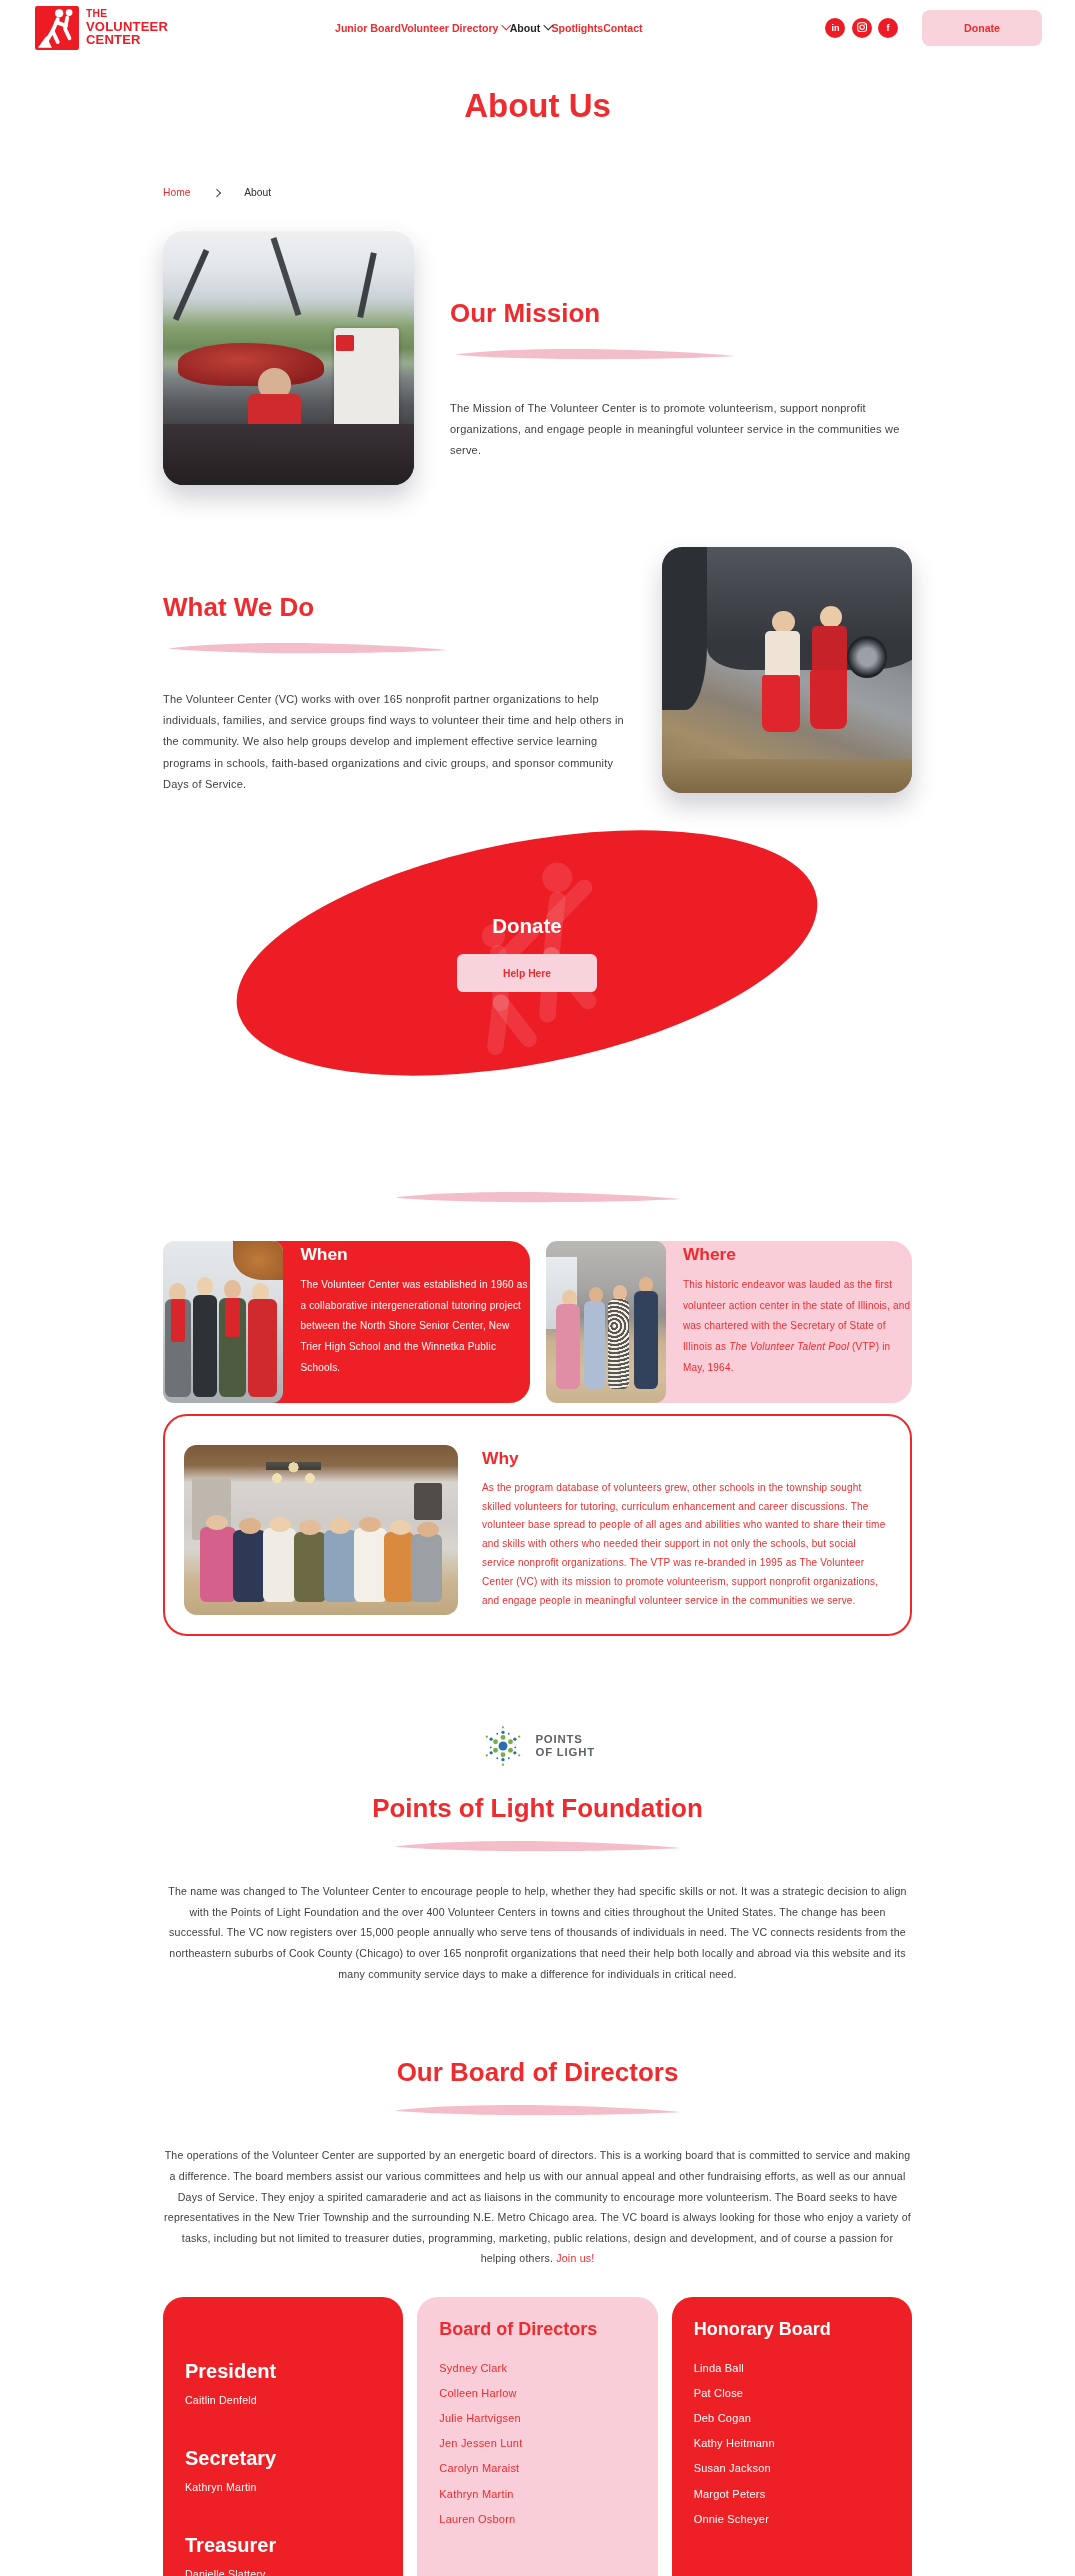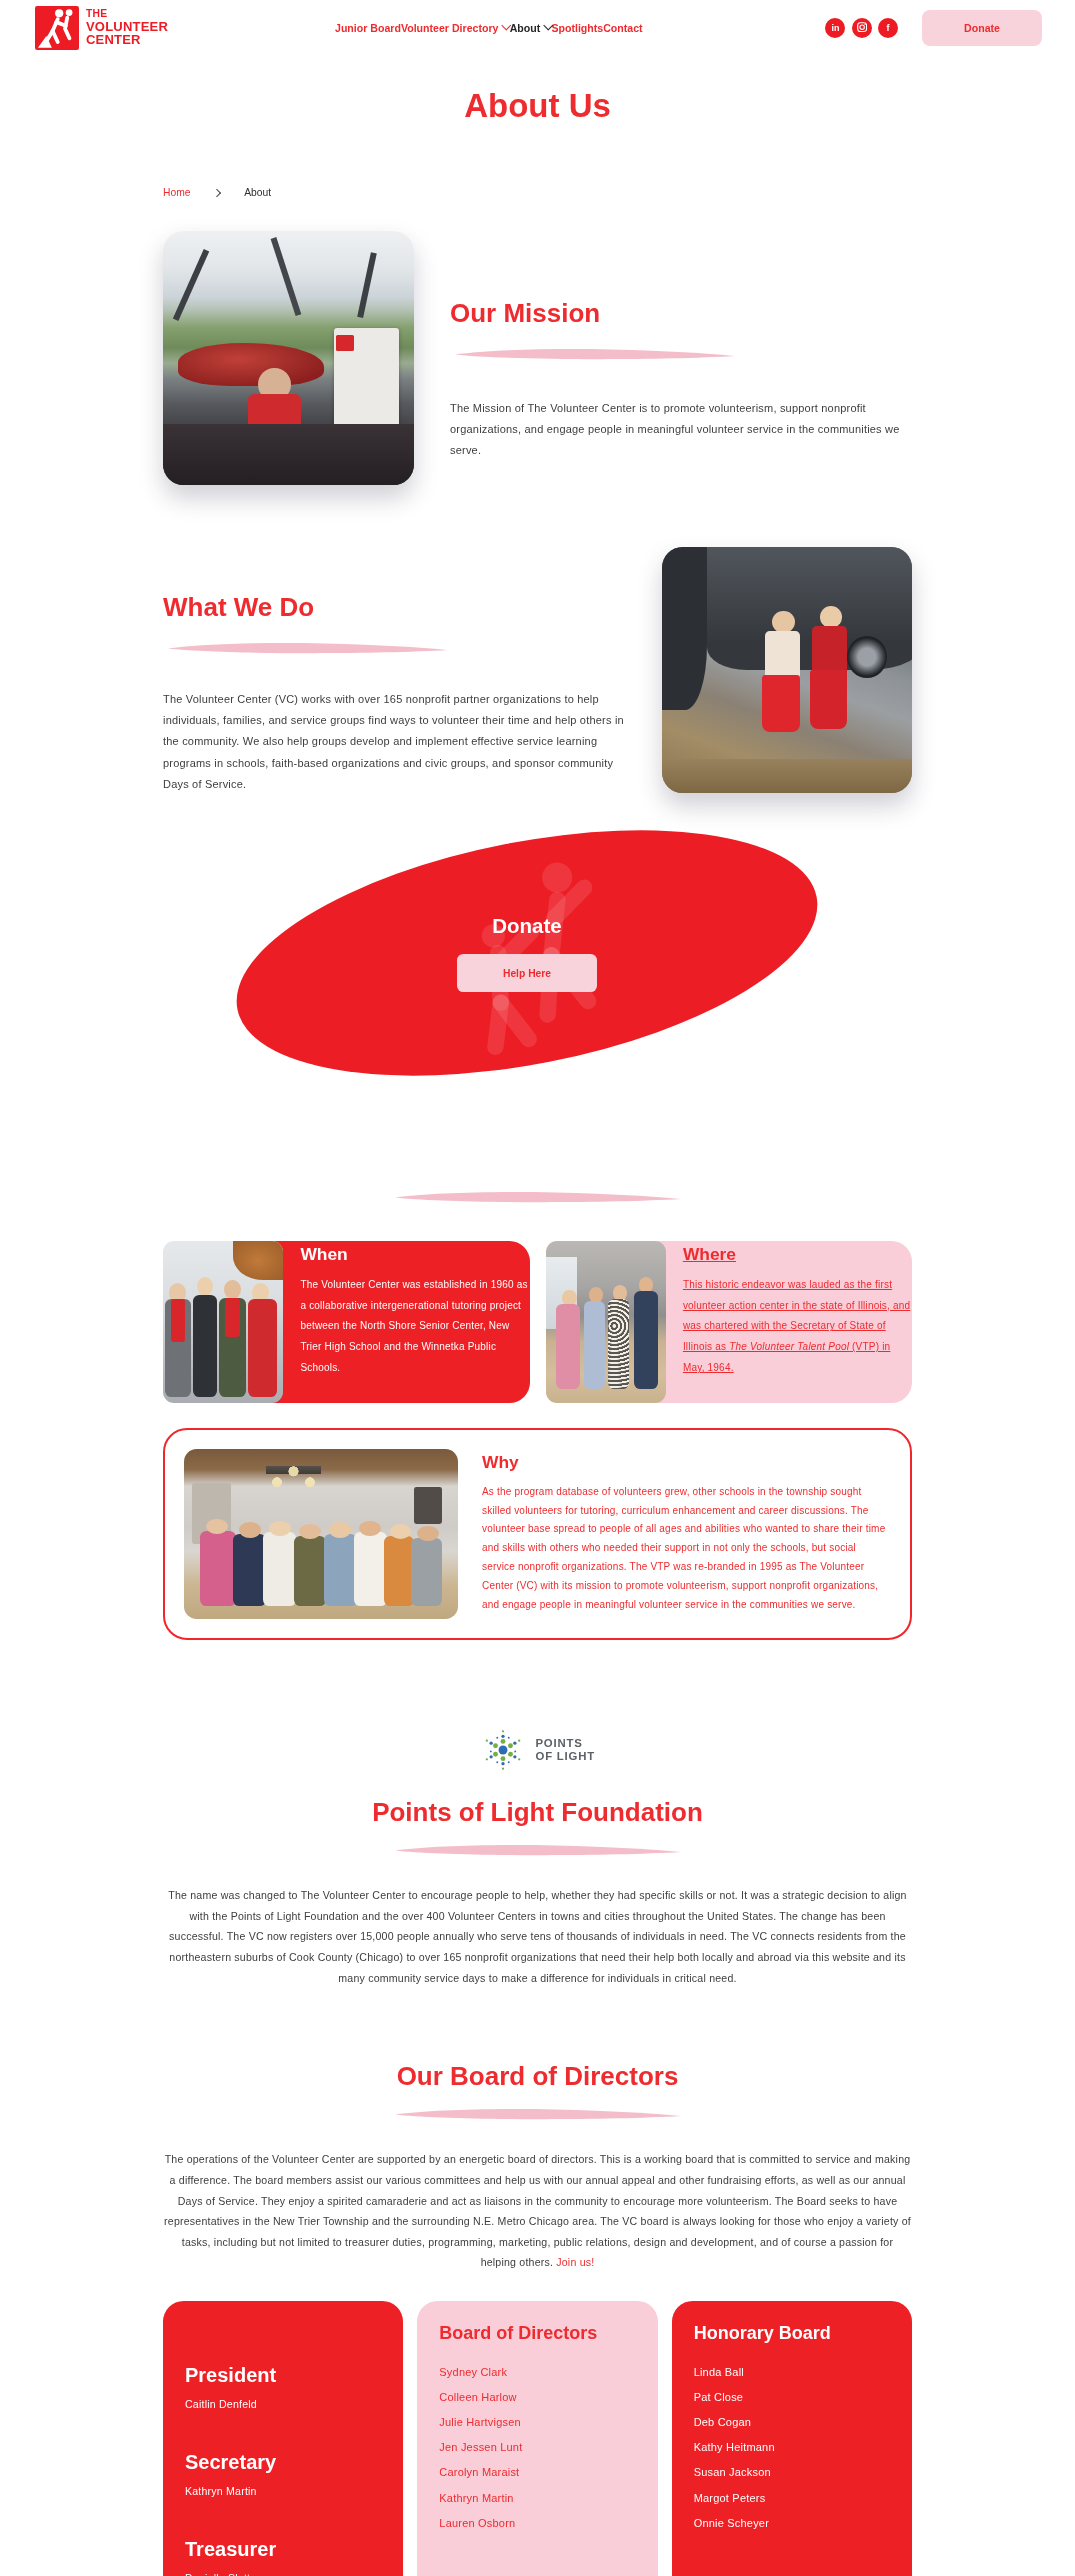--- a/index.html
+++ b/index.html
@@ -71,27 +71,27 @@
   .donate-title{color:#fff;font-size:20.5px;font-weight:bold;margin:0;}
   .help-btn{background:var(--pink-btn);color:var(--red);font-family:inherit;font-size:10.3px;font-weight:bold;border:none;border-radius:6.3px;padding:13.4px 0;width:140px;cursor:pointer;}
   .sil{position:absolute;left:201px;top:14px;opacity:.85;}
 
   
   .sec-history{margin-top:80px;}
   .center-swoosh{margin:12.6px auto 0;display:block;}
   .hist-row{display:flex;gap:16px;margin-top:36px;}
   .hist-card{flex:1;border-radius:20.5px;display:flex;gap:17.4px;box-sizing:border-box;}
   .hist-card.when{background:var(--red-card);color:#fff;}
-  .hist-card.where{background:var(--pink-card);color:var(--red);text-decoration:underline;}
+  .hist-card.where{background:var(--pink-card);color:var(--red);}
   .hist-photo{width:120px;height:162px;border-radius:11px;flex-shrink:0;position:relative;overflow:hidden;}
   .ph-when{background:linear-gradient(180deg,#e6e9eb 0%,#dcdfe2 34%,#c4c8cb 62%,#a9adb1 100%);}
   .ph-where{background:linear-gradient(180deg,#bab7b4 0%,#a8a6a4 28%,#918f8d 46%,#c8b292 62%,#d4be9c 82%,#c9b28e 100%);}
   .hist-title{font-size:17.4px;font-weight:bold;margin:3.2px 0 9.5px;}
   .hist-body{font-size:10px;line-height:2.08;letter-spacing:0.2px;margin:0;}
-  .why-card{margin-top:25px;background:#fff;border:2.4px solid #f0262b;border-radius:24px;padding:19px 24px 19px 19px;display:flex;gap:24px;}
+  .why-card{margin-top:11px;background:#fff;border:2.4px solid #f0262b;border-radius:24px;padding:29px 24px 19px 19px;display:flex;gap:24px;}
   .ph-why{width:274px;align-self:stretch;min-height:170px;border-radius:12.6px;background:linear-gradient(180deg,#7a5a3c 0%,#8a6a48 12%,#d8d5d0 22%,#cfccc7 46%,#d9d6d1 60%,#ccb692 80%,#bfa87f 100%);}
   .why-right{flex:1;color:var(--red);}
   .why-title{color:var(--red);font-size:17.4px;font-weight:bold;margin:3.2px 0 9.5px;}
   .why-body{font-size:10px;line-height:1.88;letter-spacing:0.2px;margin:0;color:var(--red);}
 
   
   .sec-pol{margin-top:87px;text-align:center;}
   .pol-logo{display:inline-flex;align-items:center;gap:9.5px;}
   .pol-text{color:#5b6167;font-weight:bold;font-size:11.4px;line-height:1.18;letter-spacing:0.8px;text-align:left;}
   .sec-pol .body-text{margin-top:27px;font-size:10.6px;text-align:center;}

